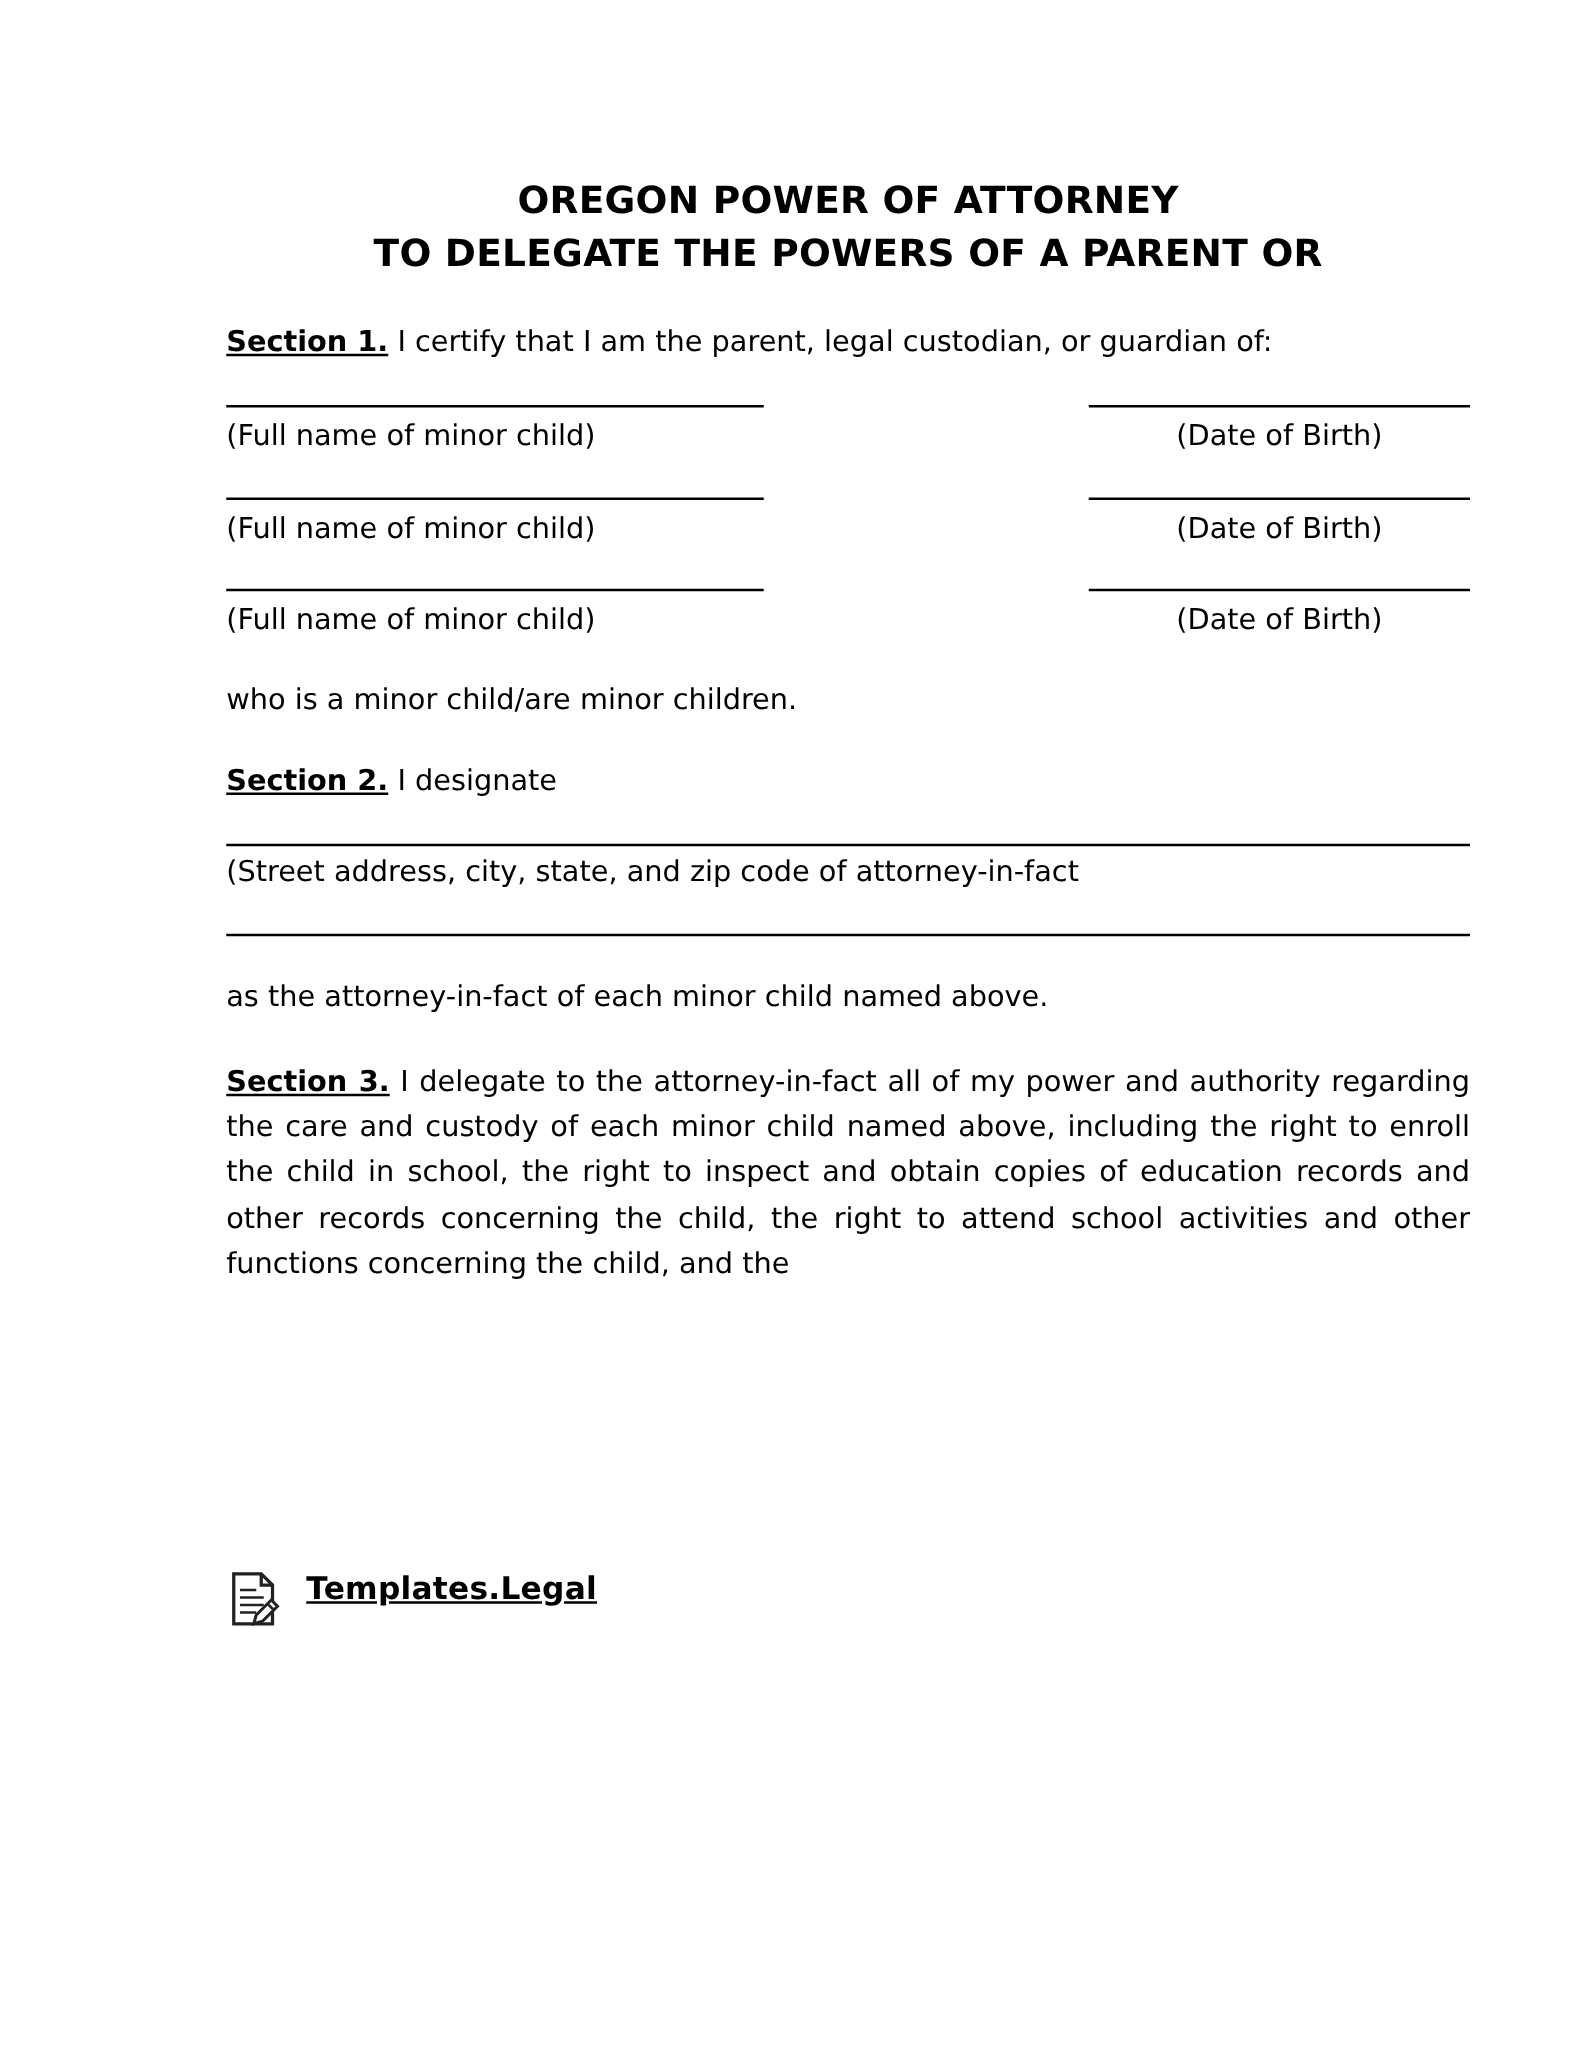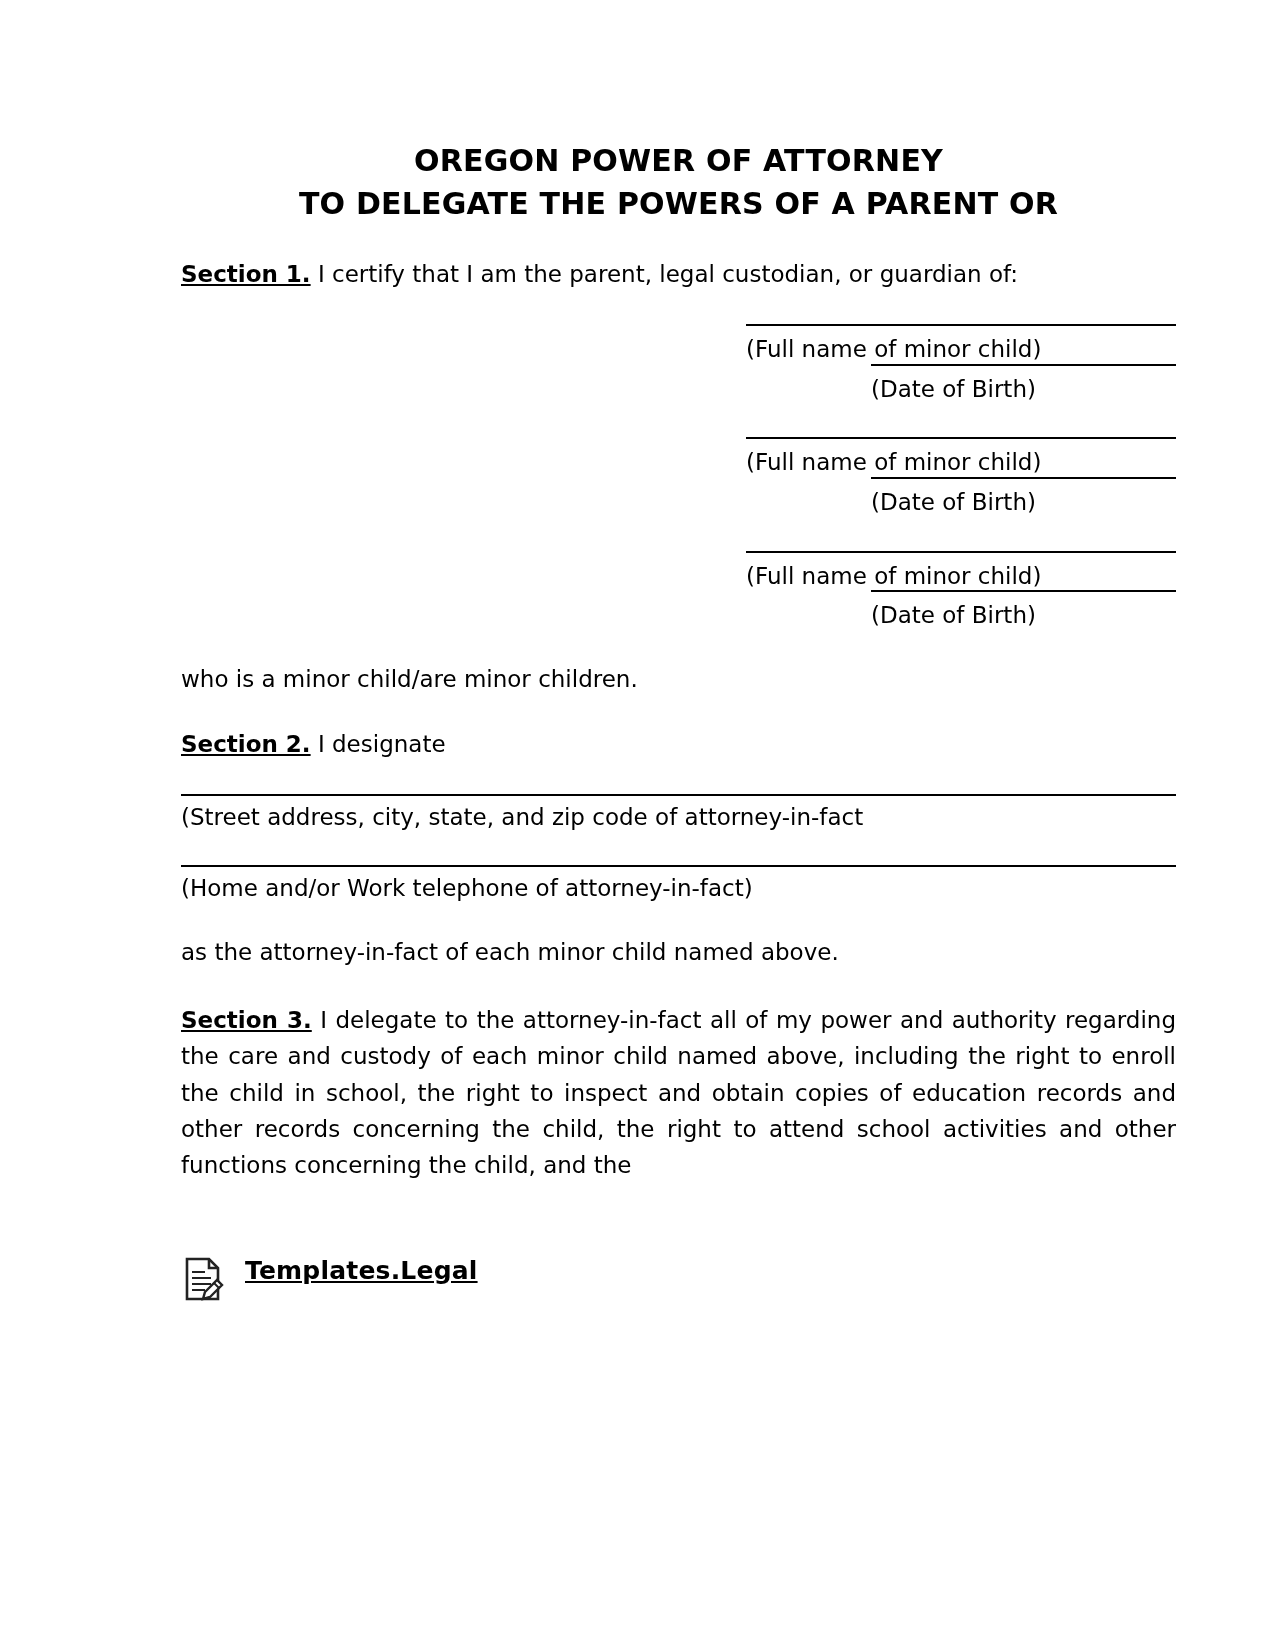--- a/index.html
+++ b/index.html
@@ -42,41 +42,40 @@
   }
   .section-label {
     font-weight: bold;
     text-decoration: underline;
   }
   .fill-row {
     display: flex;
     justify-content: space-between;
     align-items: flex-end;
     margin-top: 34px;
-    flex-direction: column;
   }
   .fill-col-left {
     width: 430px;
   }
   .fill-col-right {
     width: 305px;
     text-align: center;
   }
   .rule {
     border-bottom: 2px solid #000;
     height: 0;
     width: 100%;
   }
   .rule-caption {
     font-size: 23px;
     margin-top: 10px;
     line-height: 1.2;
   }
   .rule-caption.center {
-    text-align: left;
+    text-align: center;
   }
   .plain-para {
     margin-top: 34px;
     font-size: 23px;
     line-height: 1.35;
   }
   .full-rule-block {
     margin-top: 26px;
   }
   .full-rule {
@@ -178,21 +177,20 @@
 
   <div class="full-rule-block">
     <div class="spacer-8"></div>
     <div class="full-rule"></div>
     <div class="full-caption">(Street address, city, state, and zip code of attorney-in-fact</div>
   </div>
 
   <div class="full-rule-block">
     <div class="spacer-8"></div>
     <div class="full-rule"></div>
-    <div class="full-caption">(Home and/or Work telephone of attorney-in-fact)</div>
   </div>
 
   <div class="plain-para">as the attorney-in-fact of each minor child named above.</div>
 
   <div class="justified">
     <span class="section-label">Section 3.</span><span> I delegate to the attorney-in-fact all of my power and authority regarding the care and custody of each minor child named above, including the right to enroll the child in school, the right to inspect and obtain copies of education records and other records concerning the child, the right to attend school activities and other functions concerning the child, and the</span>
   </div>
 
   <div class="footer">
     <div class="footer-logo">

